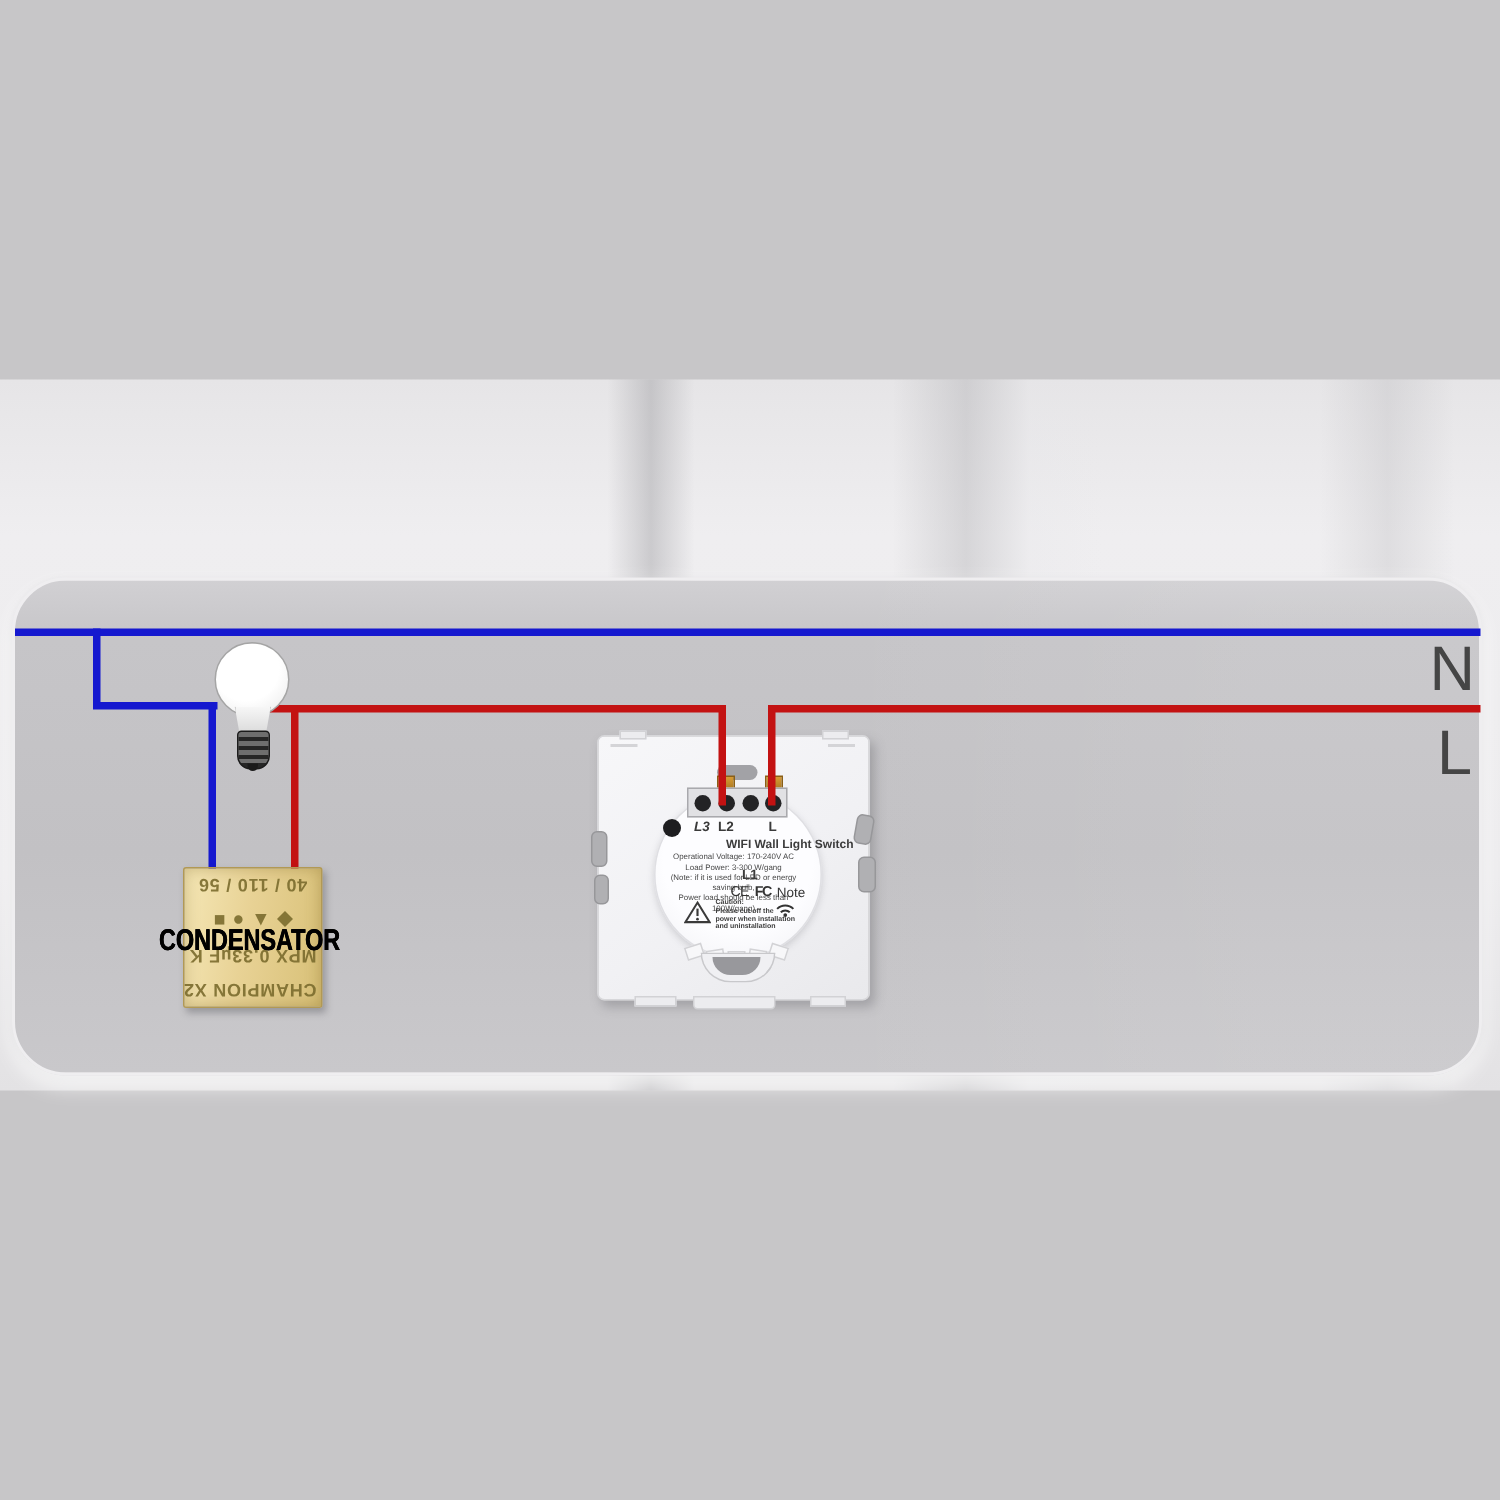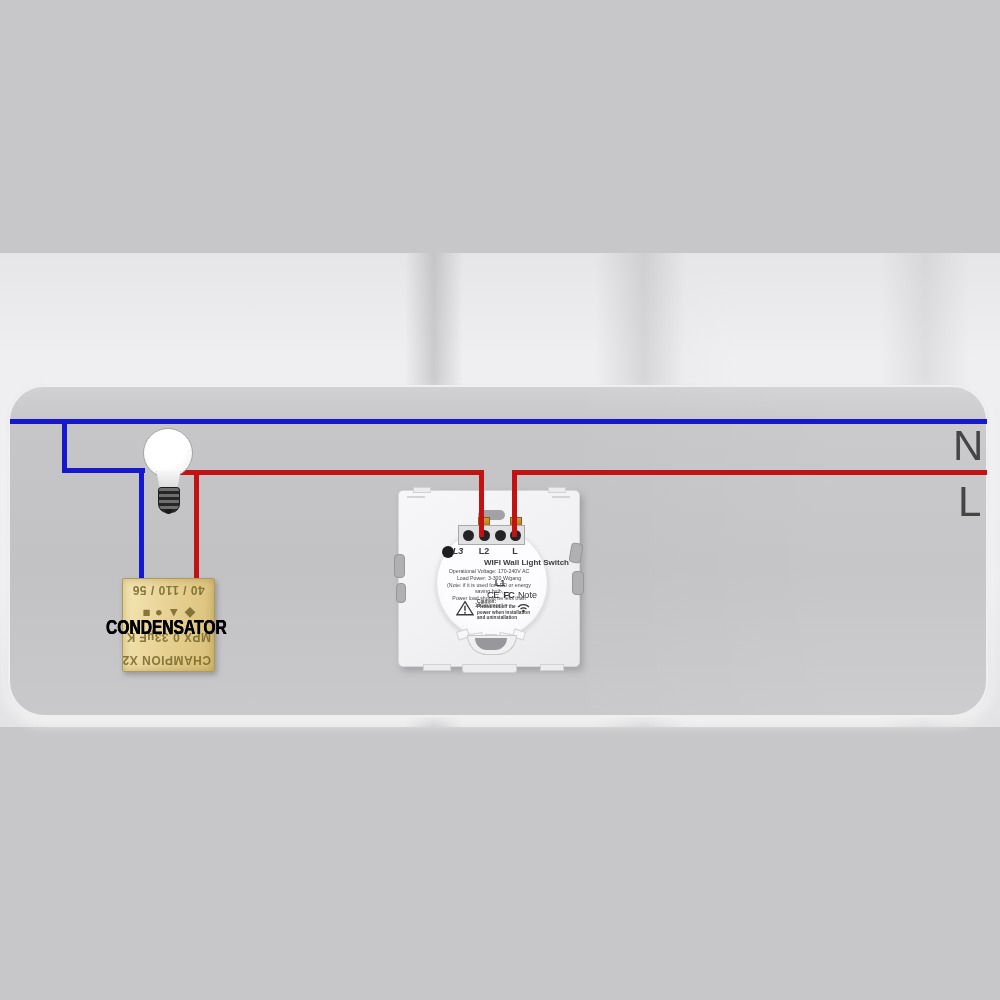--- a/index.html
+++ b/index.html
@@ -112,21 +112,21 @@
   .slot-top{position:absolute;left:79px;top:19px;width:27px;height:10px;border-radius:8px;background:#a2a2a6;}
   .slot-bottom-outer{position:absolute;left:68px;top:144px;width:48px;height:18px;border-radius:0 0 24px 24px;
     background:#f0f0f3;border:1px solid #c8c8cb;}
   .slot-bottom-inner{position:absolute;left:76px;top:147px;width:32px;height:12px;border-radius:0 0 15px 15px;background:#98989c;}
   .tblock{position:absolute;left:59px;top:34px;width:67px;height:20px;background:#e1e1e4;border:1px solid #a9a9ad;box-sizing:border-box;}
   .term{position:absolute;top:4px;width:11px;height:11px;border-radius:50%;background:#232325;}
   .t1{left:4px;} .t2{left:20px;} .t3{left:36px;} .t4{left:51px;}
   .brass{position:absolute;width:10px;height:9px;top:26px;background:linear-gradient(#d89b33,#a67520);border:1px solid #8a5f16;}
   .br1{left:79px;} .br2{left:111px;}
   .tlabel{position:absolute;top:55px;width:20px;text-align:center;font-size:9px;font-weight:bold;color:#3a3a3a;}
-  .tl1{left:49px;font-style:italic;} .tl2{left:75px;} .tl3{left:91px;margin-top:32px;} .tl4{left:106px;}
+  .tl1{left:59px;font-style:italic;} .tl2{left:75px;} .tl3{left:91px;margin-top:32px;} .tl4{left:106px;}
   .screw-dot{position:absolute;left:43px;top:55px;width:12px;height:12px;border-radius:50%;background:#1e1e20;}
   .prod-name{position:absolute;left:10px;top:67px;width:160px;text-align:right;font-size:8px;font-weight:bold;color:#3c3c3c;}
   .specs{position:absolute;left:10px;top:77px;width:160px;text-align:center;font-size:8.5px;color:#474747;
     line-height:1.3;transform:scale(.62);transform-origin:50% 0;}
   .certs{position:absolute;left:88px;top:98px;width:60px;display:flex;gap:4px;align-items:center;color:#333;}
   .cert-ce{font-size:9.5px;letter-spacing:-.5px;}
   .cert-fc{font-size:9.5px;font-weight:bold;letter-spacing:-1px;}
   .cert-rohs{font-size:9px;}
   .wifi{position:absolute;left:118px;top:108px;}
   .caution-tri{position:absolute;left:57px;top:109px;}

